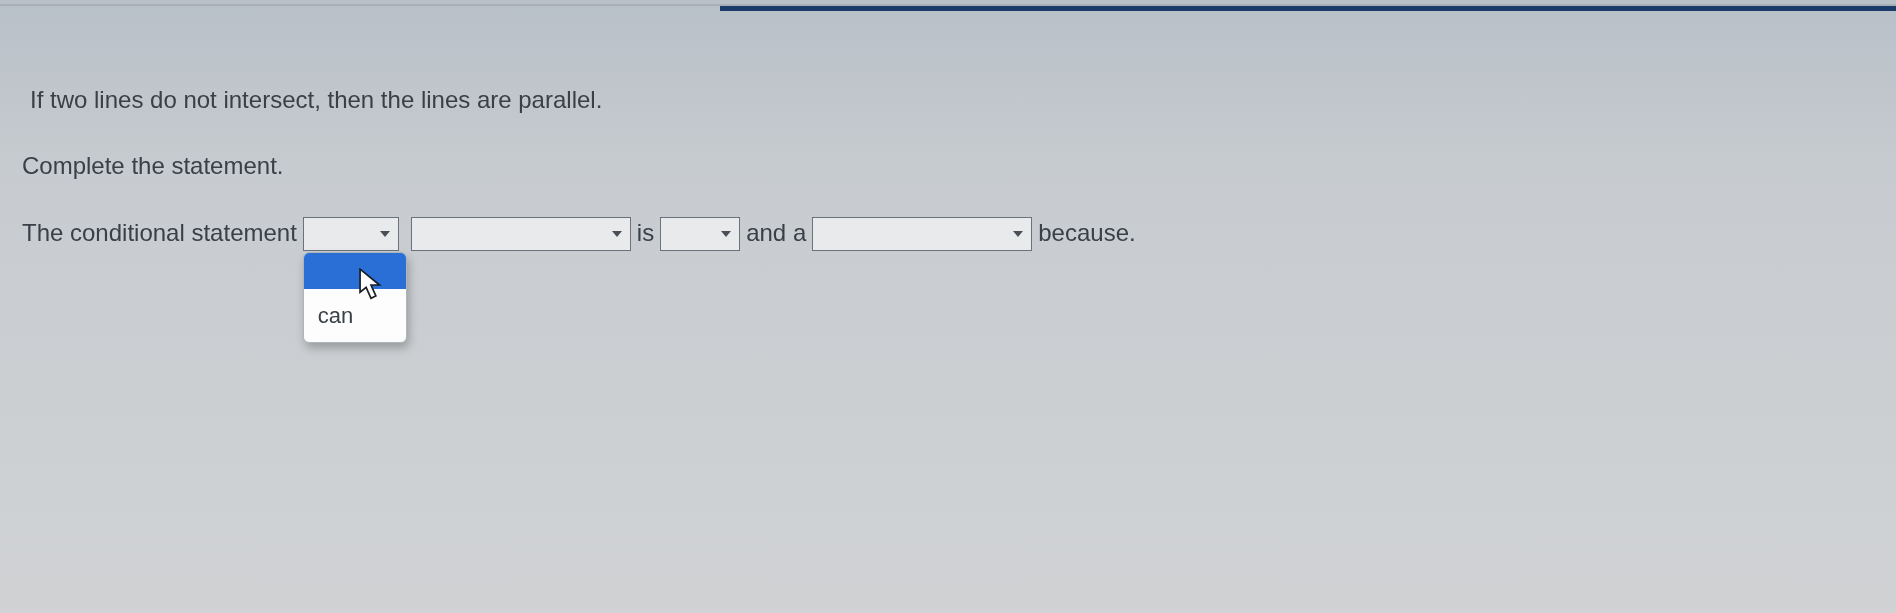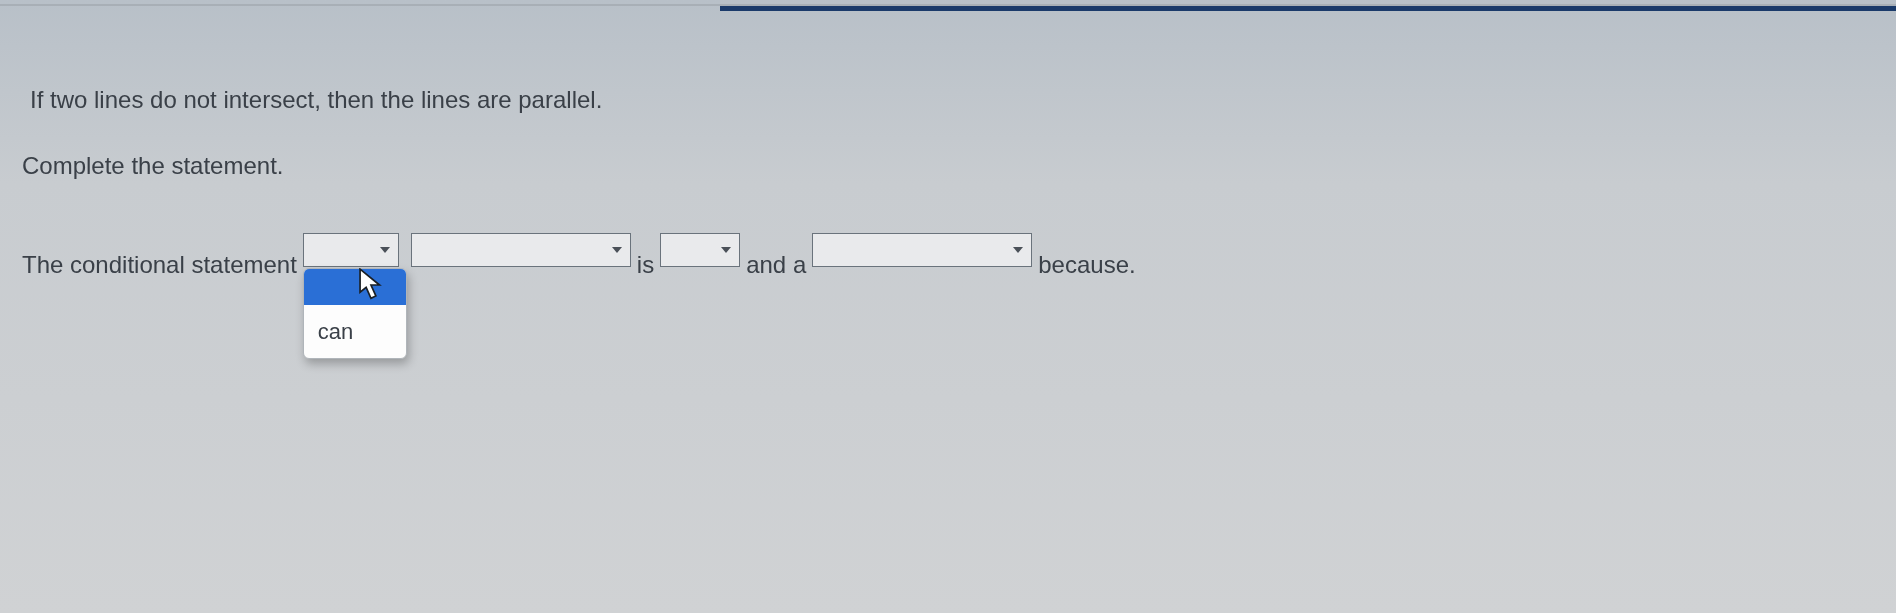--- a/index.html
+++ b/index.html
@@ -35,21 +35,21 @@
     .statement-row {
       display: flex;
       align-items: flex-end;
       flex-wrap: nowrap;
       white-space: nowrap;
     }
     .txt { color: #3a4048; }
     .dd-wrap {
       position: relative;
       display: inline-block;
-      margin: 16px 6px;
+      margin: 0 6px;
     }
     .dd {
       display: inline-flex;
       align-items: center;
       justify-content: flex-end;
       height: 34px;
       border: 1px solid #6a737c;
       background: #e9eaec;
       padding: 0 6px 0 8px;
       cursor: pointer;

